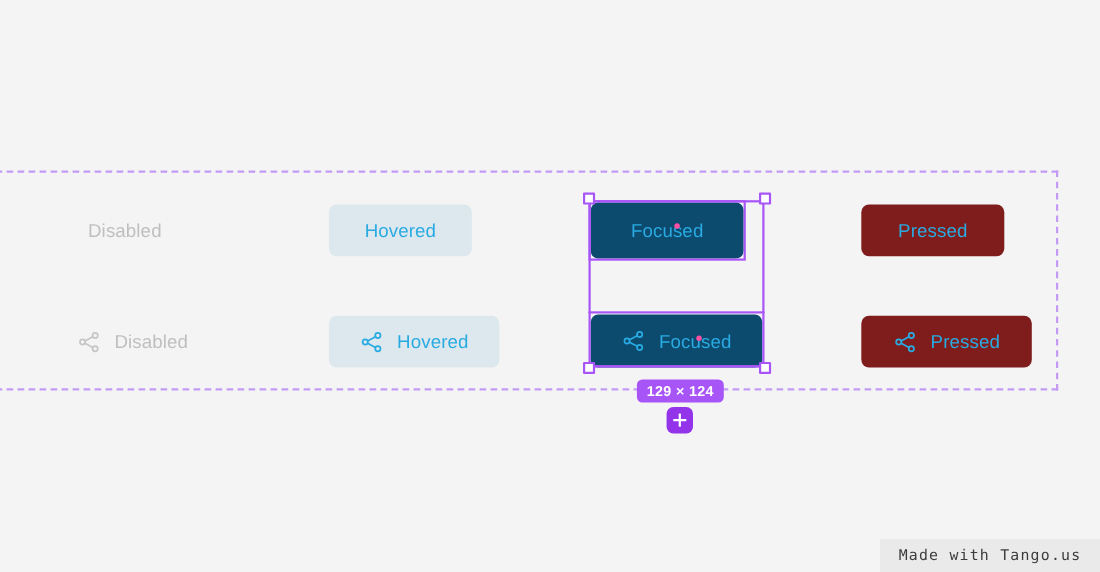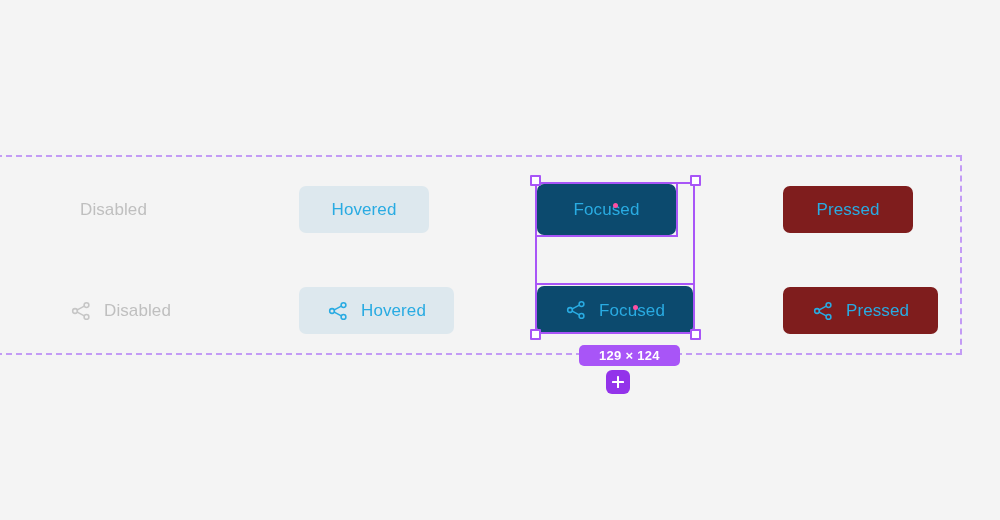--- a/index.html
+++ b/index.html
@@ -140,21 +140,21 @@
     border-radius: 50%;
     background: #ff4fa3;
   }
 
   
   .size-badge {
     position: absolute;
     left: 579px;
     top: 345px;
     height: 21px;
-    padding: 0 20px;
+    padding: 0 9px;
     display: flex;
     align-items: center;
     justify-content: center;
     background: #a855f7;
     color: #ffffff;
     font-size: 13px;
     font-weight: bold;
     border-radius: 5px;
     letter-spacing: .3px;
     white-space: nowrap;
@@ -282,14 +282,15 @@
 
   <div class="plus-button">
     <span>
       <svg width="14" height="14" viewBox="0 0 14 14">
         <rect x="6" y="1" width="2" height="12" fill="#ffffff" rx="0.6"></rect>
         <rect x="1" y="6" width="12" height="2" fill="#ffffff" rx="0.6"></rect>
       </svg>
     </span>
   </div>
 
+  <div class="tango-badge">Made with Tango.us</div>
 
 </div>
 
 </body></html>

